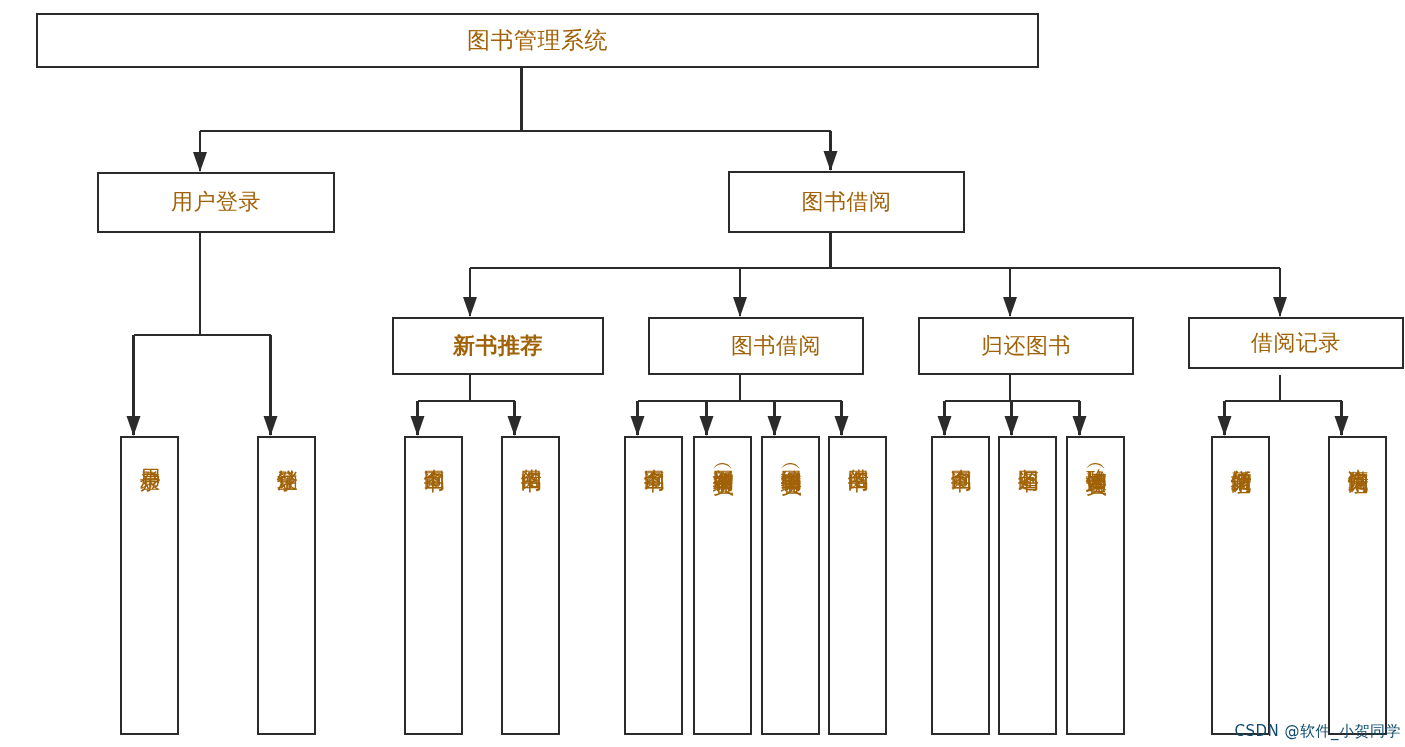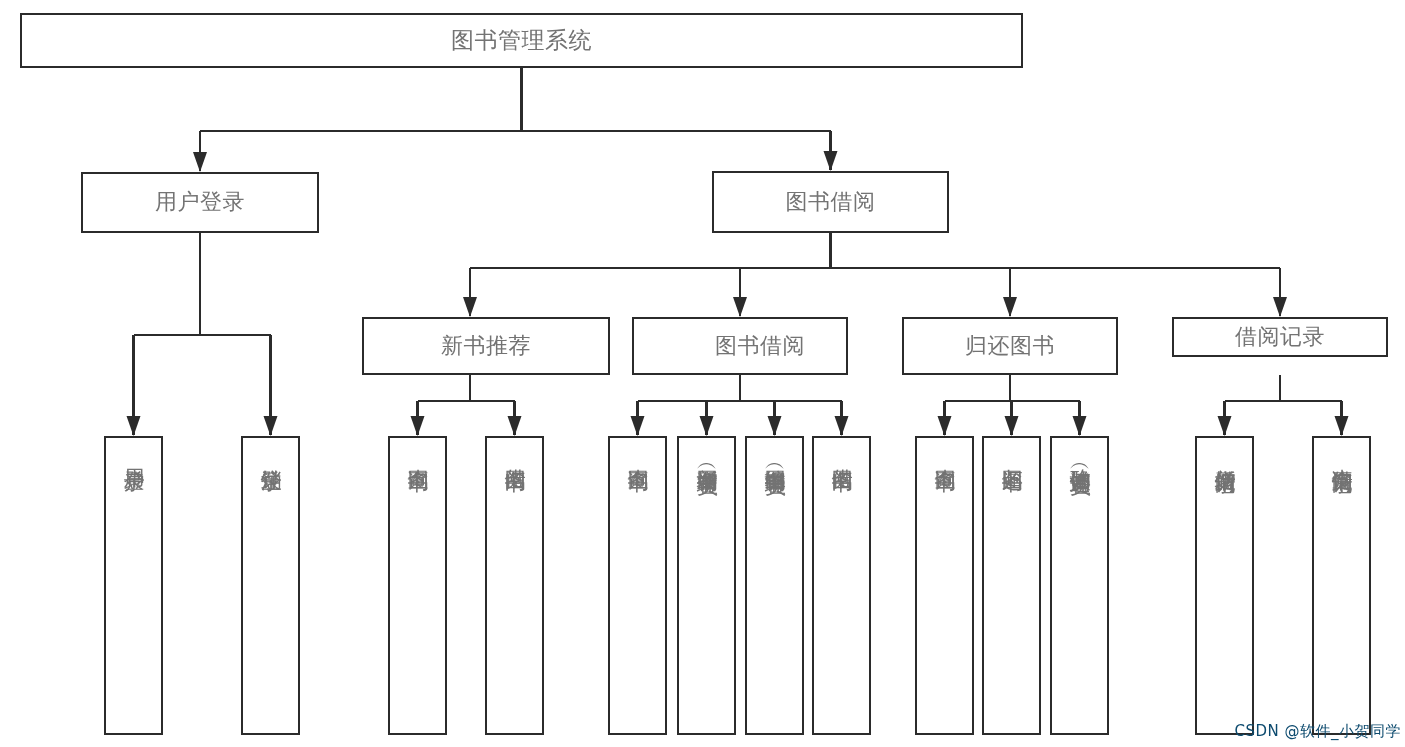--- a/index.html
+++ b/index.html
@@ -26,22 +26,23 @@
     pointer-events: none;
   }
   .node {
     position: absolute;
     box-sizing: border-box;
     border: 2.5px solid #2b2b2b;
     background: #ffffff;
     display: flex;
     align-items: center;
     justify-content: center;
-    color: #737373;
+    color: #a16207;
     line-height: 1.22;
+    margin-left: 16px;
   }
   .node .lbl {
     display: block;
     text-align: center;
     white-space: nowrap;
   }
   
   .node.h .lbl {
     font-size: 22px;
     letter-spacing: 0.5px;
@@ -137,30 +138,30 @@
   <div id="nodes-layer">
       <div class="node h root" style="left: 20px; top: 13px; width: 1003px; height: 55px;">
         <span class="lbl">图书管理系统</span>
       </div>
       <div class="node h" style="left: 81px; top: 172px; width: 238px; height: 61px;">
         <span class="lbl">用户登录</span>
       </div>
       <div class="node h" style="left: 712px; top: 171px; width: 237px; height: 62px;">
         <span class="lbl">图书借阅</span>
       </div>
-      <div class="node h" style="left: 362px; top: 317px; width: 248px; height: 58px;">
+      <div class="node h" style="left: 376px; top: 317px; width: 212px; height: 58px; font-weight: bold;">
         <span class="lbl">新书推荐</span>
       </div>
       <div class="node h" style="left: 632px; top: 317px; width: 216px; height: 58px; padding-left: 40px;">
         <span class="lbl">图书借阅</span>
       </div>
       <div class="node h" style="left: 902px; top: 317px; width: 216px; height: 58px;">
         <span class="lbl">归还图书</span>
       </div>
-      <div class="node h" style="left: 1172px; top: 317px; width: 216px; height: 40px;">
+      <div class="node h" style="left: 1172px; top: 317px; width: 216px; height: 52px;">
         <span class="lbl">借阅记录</span>
       </div>
       <div class="node v tall" style="left: 104px; top: 436px; width: 59px; height: 299px;">
         <span class="lbl">用户登录</span>
       </div>
       <div class="node v tall" style="left: 241px; top: 436px; width: 59px; height: 299px;">
         <span class="lbl">注销登录</span>
       </div>
       <div class="node v tall" style="left: 388px; top: 436px; width: 59px; height: 299px;">
         <span class="lbl">查询图书</span>

